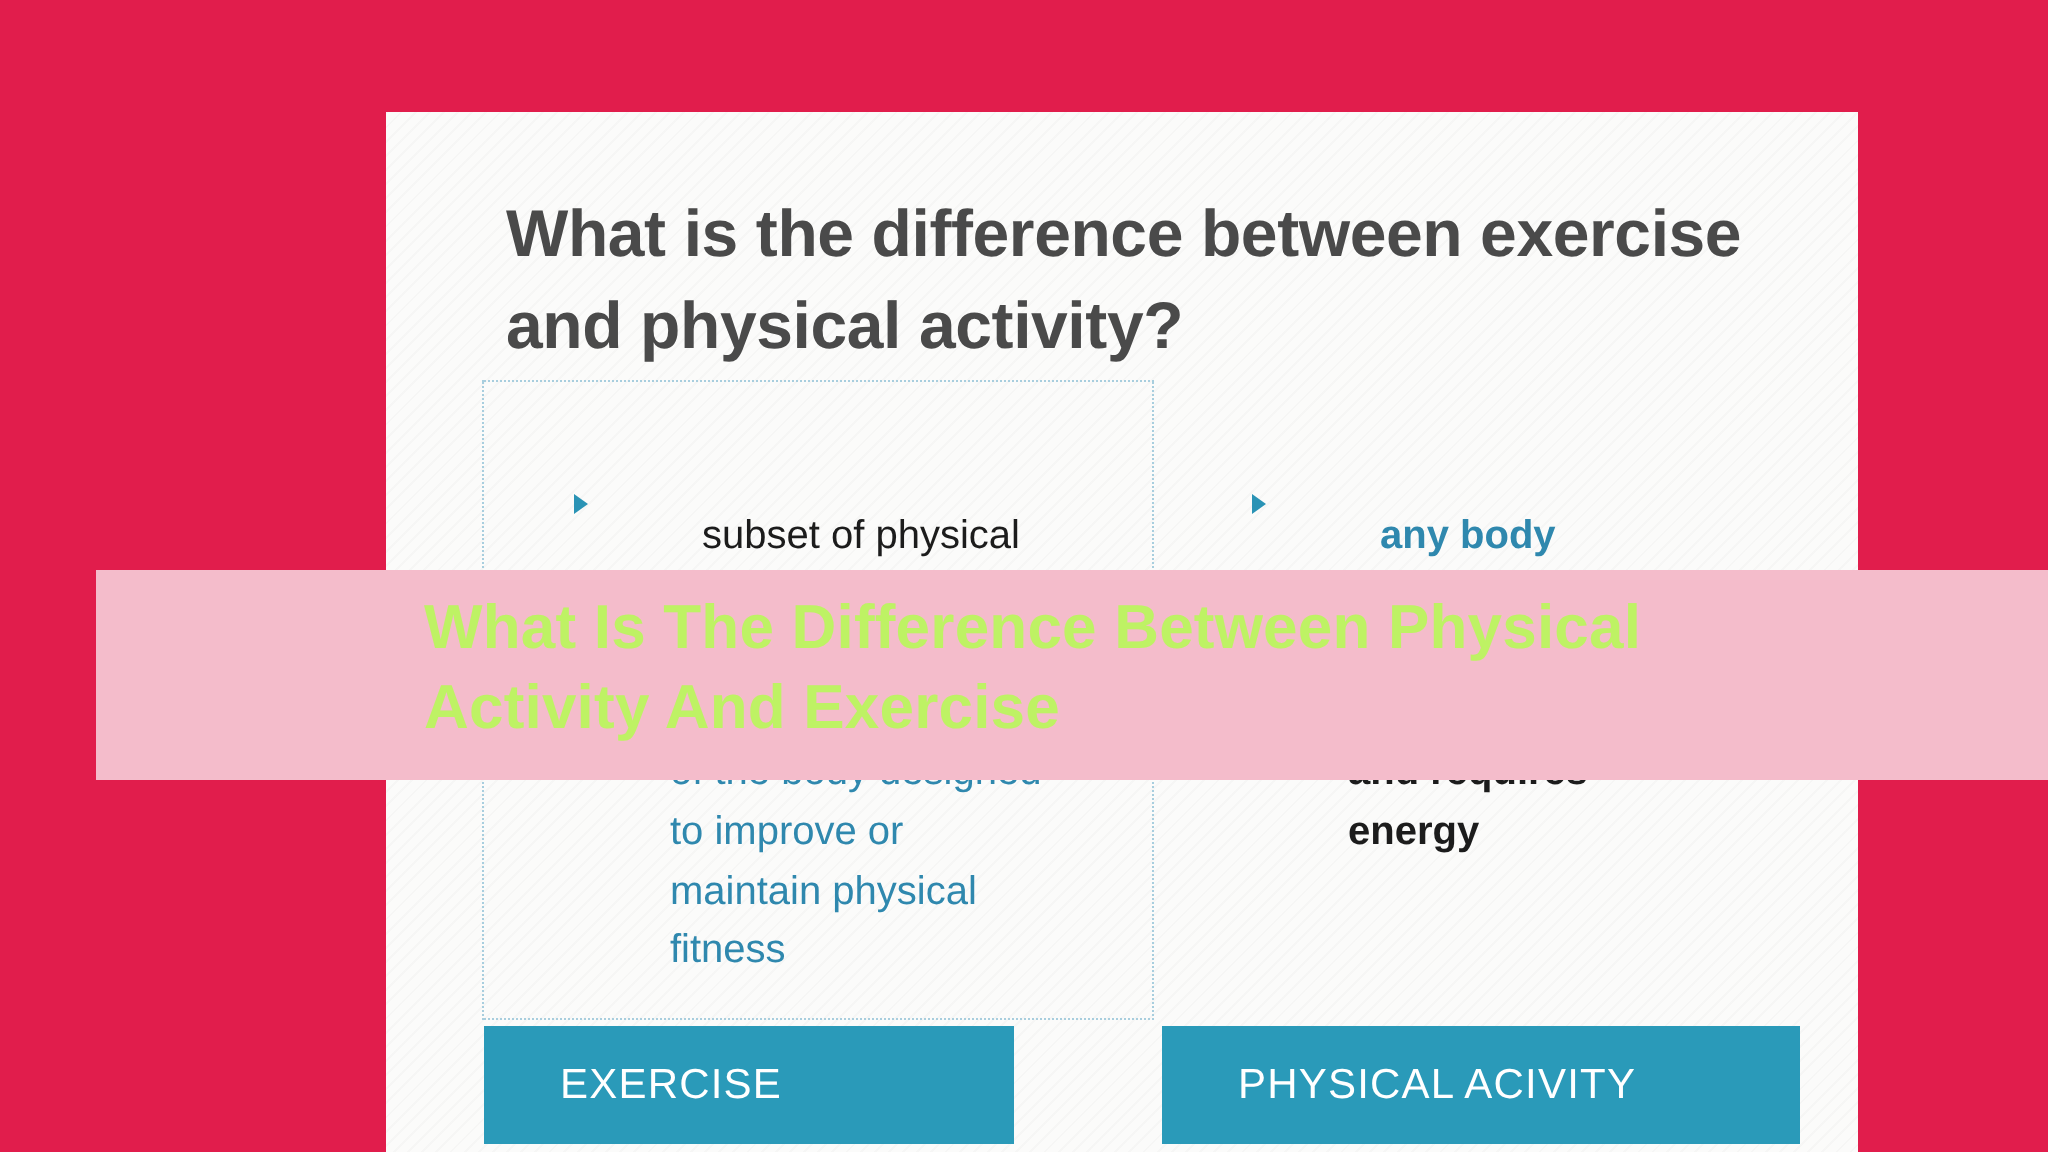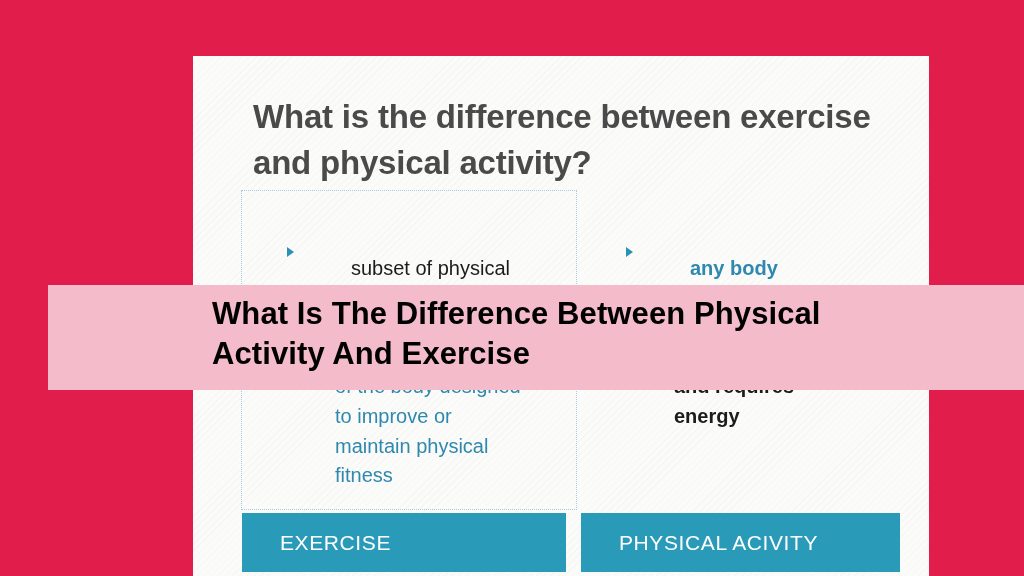--- a/index.html
+++ b/index.html
@@ -121,34 +121,34 @@
     height: 59px;
     background: #2a9ab9;
     display: flex;
     align-items: center;
     padding-left: 22px;
     color: #ffffff;
     font-size: 21px;
     letter-spacing: 0.6px;
   }
 
-  #teal-left  { left: 33px;  width: 324px; }
+  #teal-left  { left: 33px;  width: 265px; }
   #teal-right { left: 372px; width: 319px; }
 
   
   #overlay-headline {
     position: absolute;
     left: 164px;
     top: 246px;
     width: 720px;
     z-index: 4;
     font-size: 31px;
     font-weight: bold;
     line-height: 1.28;
-    color: #000000;
+    color: #bef264;
     letter-spacing: 0.1px;
   }
 </style>
 </head>
 <body>
 
 <div id="backdrop"></div>
 
 <div id="slide-panel">
 

